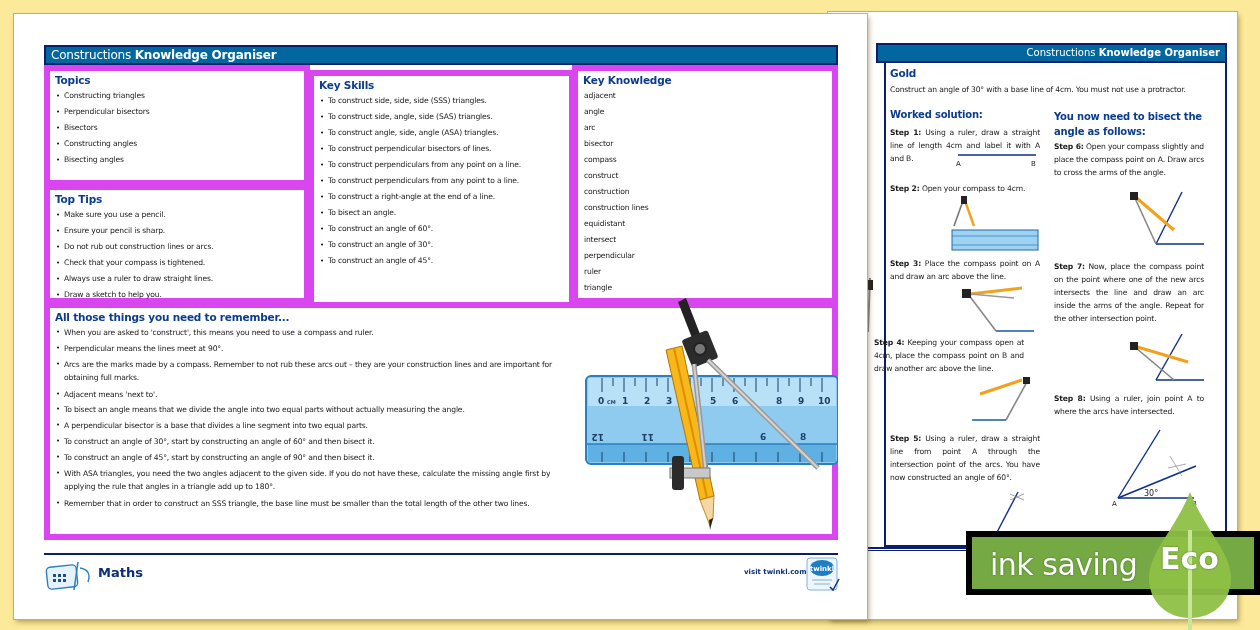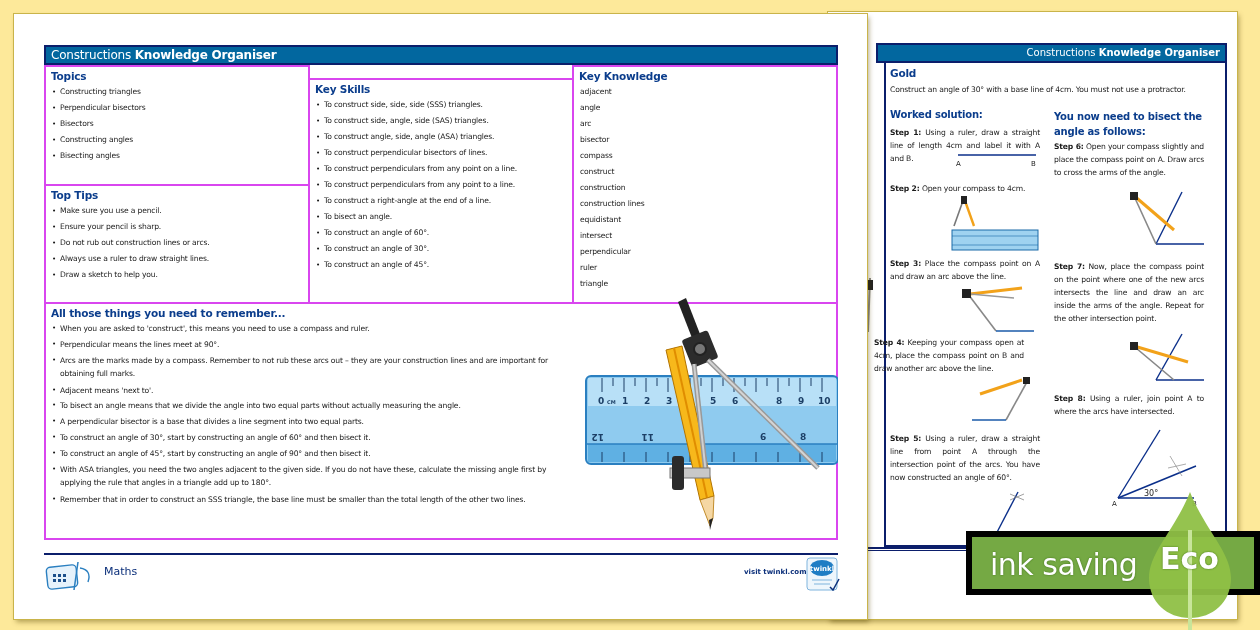--- a/index.html
+++ b/index.html
@@ -20,48 +20,48 @@
 
   
   .title-bar {
     position: absolute; left: 30px; top: 31px; width: 794px; height: 20px;
     background: #02679f; border: 2px solid #0b1e6b;
     color: #fff; font-size: 12px; line-height: 16px; padding-left: 5px;
     letter-spacing: -0.2px;
   }
   .title-bar b { font-weight: bold; }
   .box {
-    position: absolute; border: 2px solid #d946ef; background: #fff;
+    position: absolute; border: 6px solid #d946ef; background: #fff;
   }
   .box h3 {
     color: #0b3d8c; font-size: 10.5px; font-weight: bold; margin: 3px 0 2px 5px;
     letter-spacing: -0.2px;
   }
   .box ul { list-style: none; margin-left: 6px; }
   .box ul li {
     font-size: 7.6px; line-height: 16px; letter-spacing: -0.15px; white-space: nowrap;
     position: relative; padding-left: 8px;
   }
   .box ul li::before { content: "•"; position: absolute; left: 0; font-size: 7px; }
   .box .vocab li { padding-left: 0; }
   .box .vocab li::before { content: none; }
 
   #topics { left: 30px; top: 51px; width: 266px; height: 121px; }
   #tips { left: 30px; top: 170px; width: 266px; height: 120px; }
-  #skills { left: 294px; top: 64px; width: 267px; height: 239px; }
+  #skills { left: 294px; top: 56px; width: 267px; height: 239px; }
   #vocab { left: 558px; top: 51px; width: 266px; height: 239px; }
   #remember { left: 30px; top: 288px; width: 794px; height: 238px; }
   #remember ul li { line-height: 15.8px; }
   #remember ul li.wrap { white-space: normal; width: 500px; line-height: 13.5px; padding-top: 1px; padding-bottom: 2px; }
 
   .illus { position: absolute; left: 568px; top: 282px; }
 
   .footer-line { position: absolute; left: 30px; top: 539px; width: 794px; height: 2px; background: #0b1e6b; }
   .footer-logo { position: absolute; left: 30px; top: 546px; }
-  .footer-subject { position: absolute; left: 90px; top: 551px; font-size: 11px; font-weight: normal; color: #0b2f7a; }
+  .footer-subject { position: absolute; left: 84px; top: 551px; font-size: 13px; font-weight: bold; color: #0b2f7a; }
   .footer-visit { position: absolute; left: 730px; top: 554px; font-size: 7px; font-weight: bold; color: #0b2f7a; }
   .footer-badge { position: absolute; left: 792px; top: 543px; }
 
   
   .p2-title {
     position: absolute; left: 48px; top: 31px; width: 351px; height: 20px;
     background: #02679f; border: 2px solid #0b1e6b; color: #fff;
     font-size: 10px; line-height: 16px; text-align: right; padding-right: 5px;
   }
   .p2-box {
@@ -209,20 +209,21 @@
       <li>Bisecting angles</li>
     </ul>
   </div>
 
   <div id="tips" class="box">
     <h3>Top Tips</h3>
     <ul>
       <li>Make sure you use a pencil.</li>
       <li>Ensure your pencil is sharp.</li>
       <li>Do not rub out construction lines or arcs.</li>
+      <li>Check that your compass is tightened.</li>
       <li>Always use a ruler to draw straight lines.</li>
       <li>Draw a sketch to help you.</li>
     </ul>
   </div>
 
   <div id="skills" class="box">
     <h3>Key Skills</h3>
     <ul>
       <li>To construct side, side, side (SSS) triangles.</li>
       <li>To construct side, angle, side (SAS) triangles.</li>

